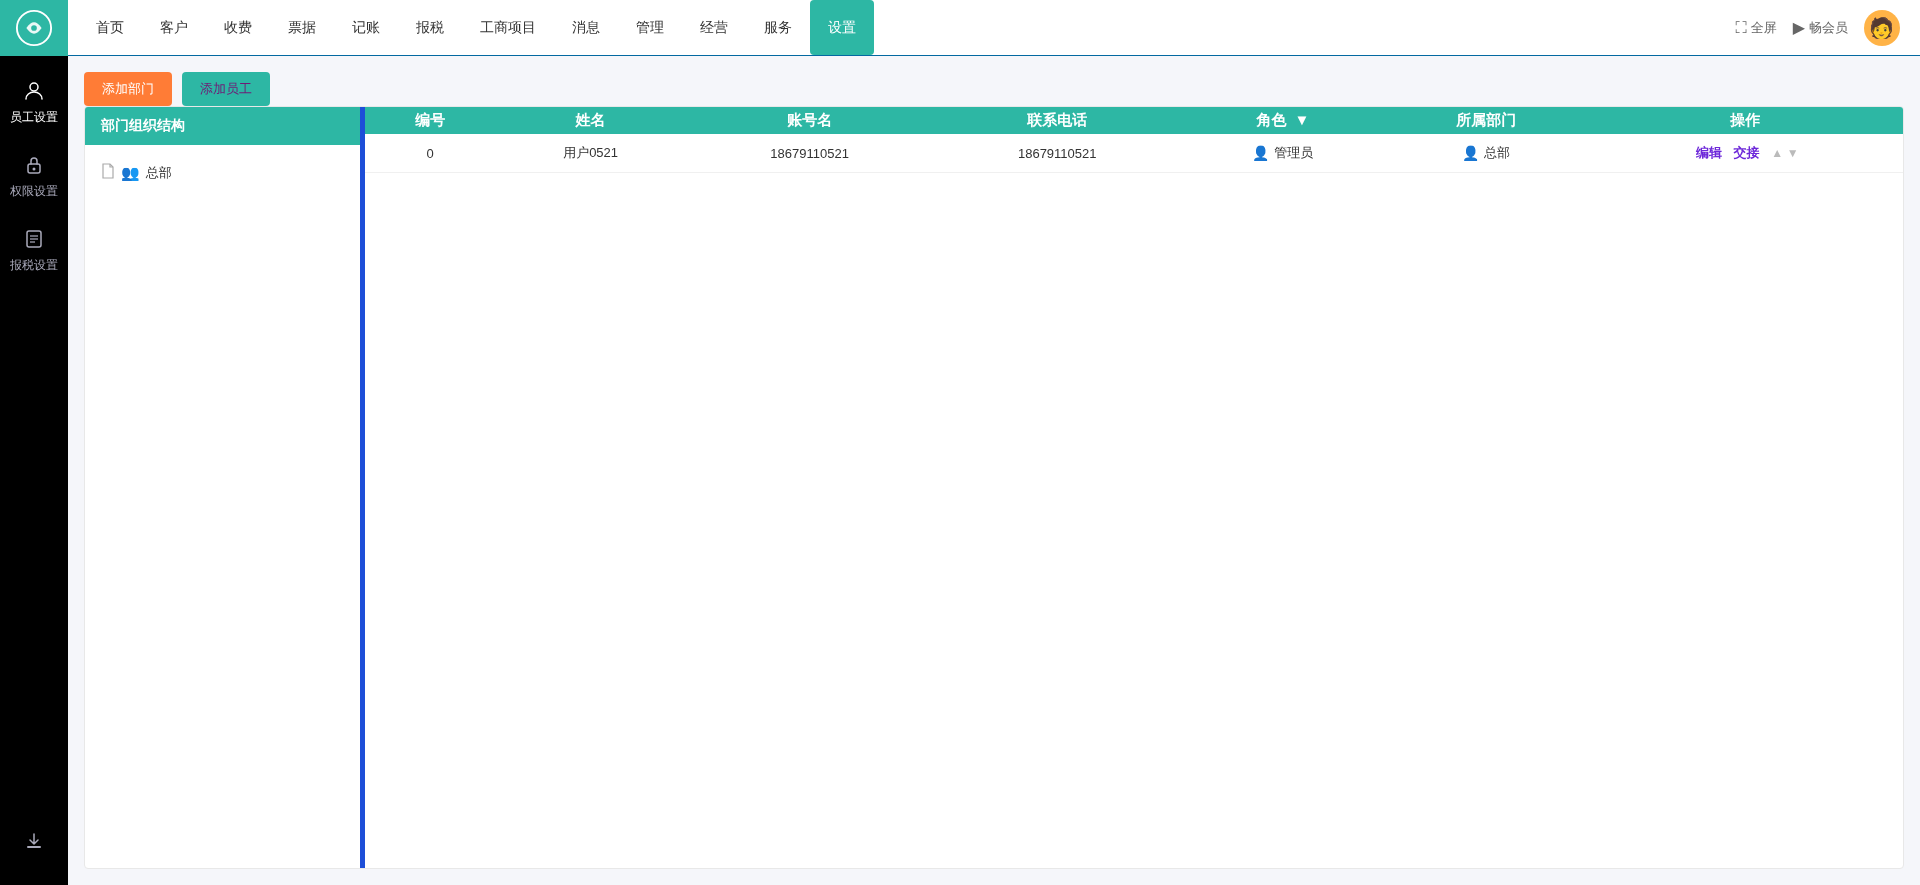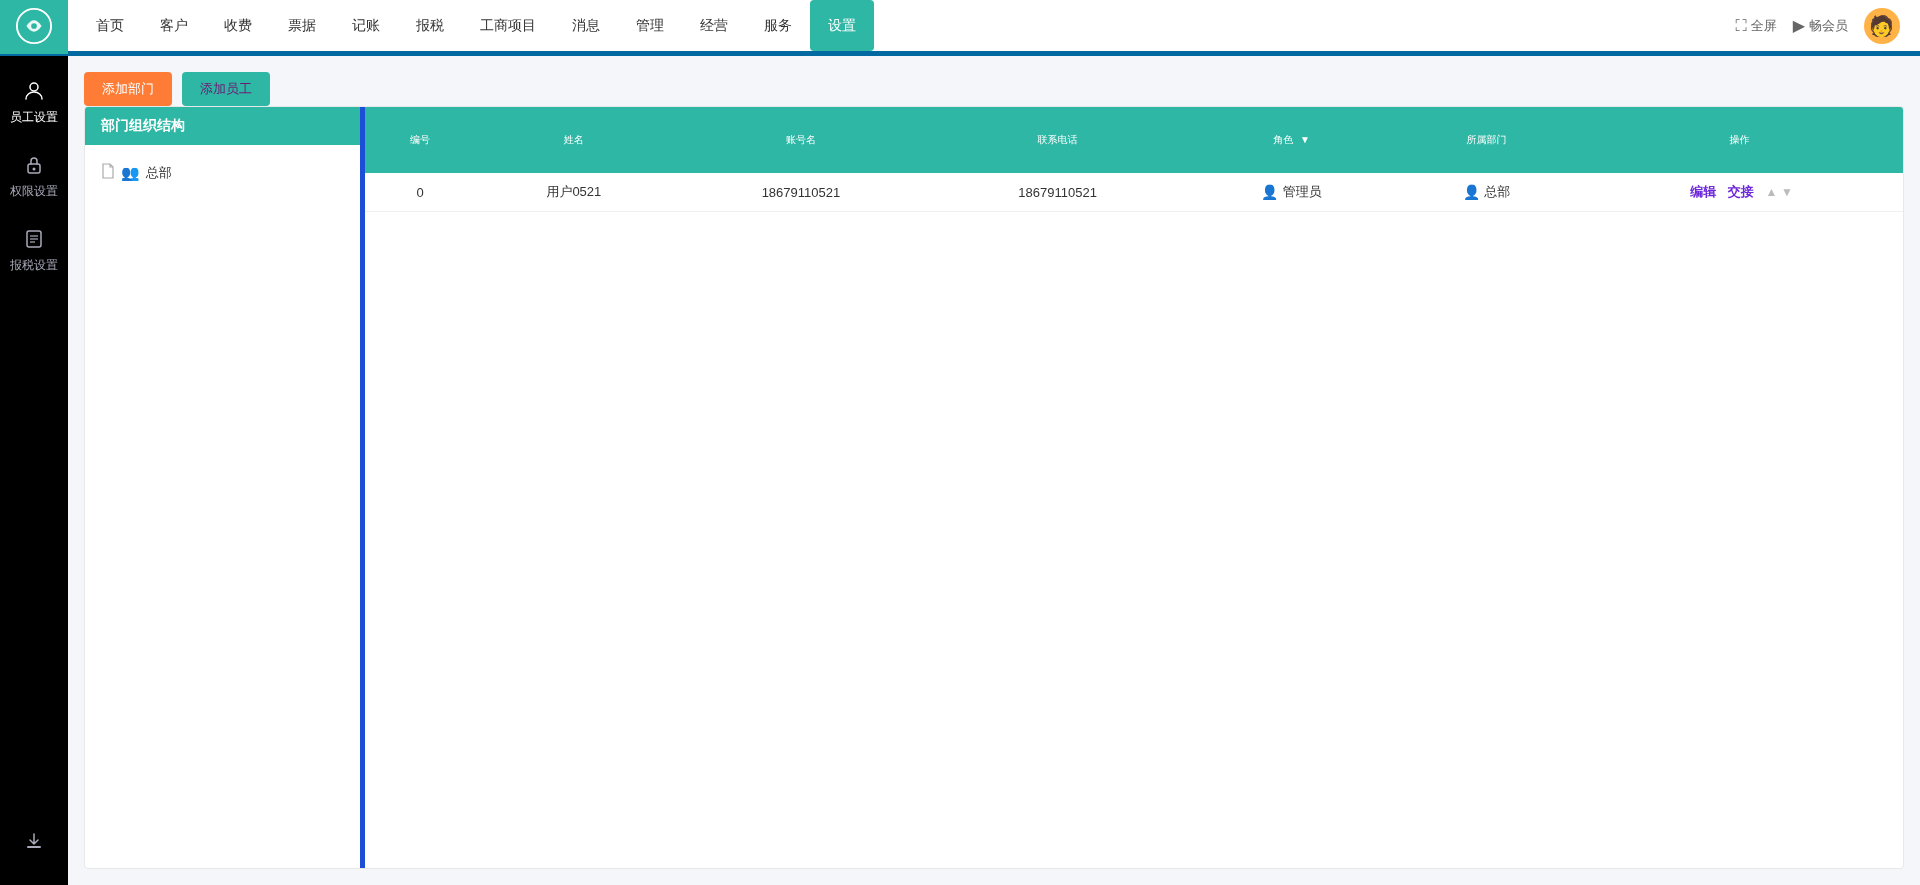--- a/index.html
+++ b/index.html
@@ -4,21 +4,21 @@
   <style>
     * { margin: 0; padding: 0; box-sizing: border-box; }
     body { font-family: "Microsoft YaHei", "PingFang SC", sans-serif; font-size: 13px; background: #f0f2f5; width: 1920px; height: 885px; overflow: hidden; display: flex; flex-direction: column; }
 
     
     .top-nav {
       background: #fff;
       height: 56px;
       display: flex;
       align-items: center;
-      border-bottom: 5px solid #0369a1;
+      border-bottom: 1px solid #0369a1;
       padding: 0 0;
       flex-shrink: 0;
     }
     .logo-area {
       width: 68px;
       height: 56px;
       background: #2db7a4;
       display: flex;
       align-items: center;
       justify-content: center;
@@ -217,23 +217,23 @@
     }
     table {
       width: 100%;
       border-collapse: collapse;
     }
     thead tr {
       background: #2db7a4;
       color: #fff;
     }
     thead th {
-      padding: 26px 12px;
-      font-size: 10px;
-      font-weight: normal;
+      padding: 4px 12px;
+      font-size: 15px;
+      font-weight: bold;
       text-align: center;
       white-space: nowrap;
     }
     tbody tr {
       border-bottom: 1px solid #f0f0f0;
     }
     tbody td {
       padding: 10px 12px;
       text-align: center;
       font-size: 13px;

